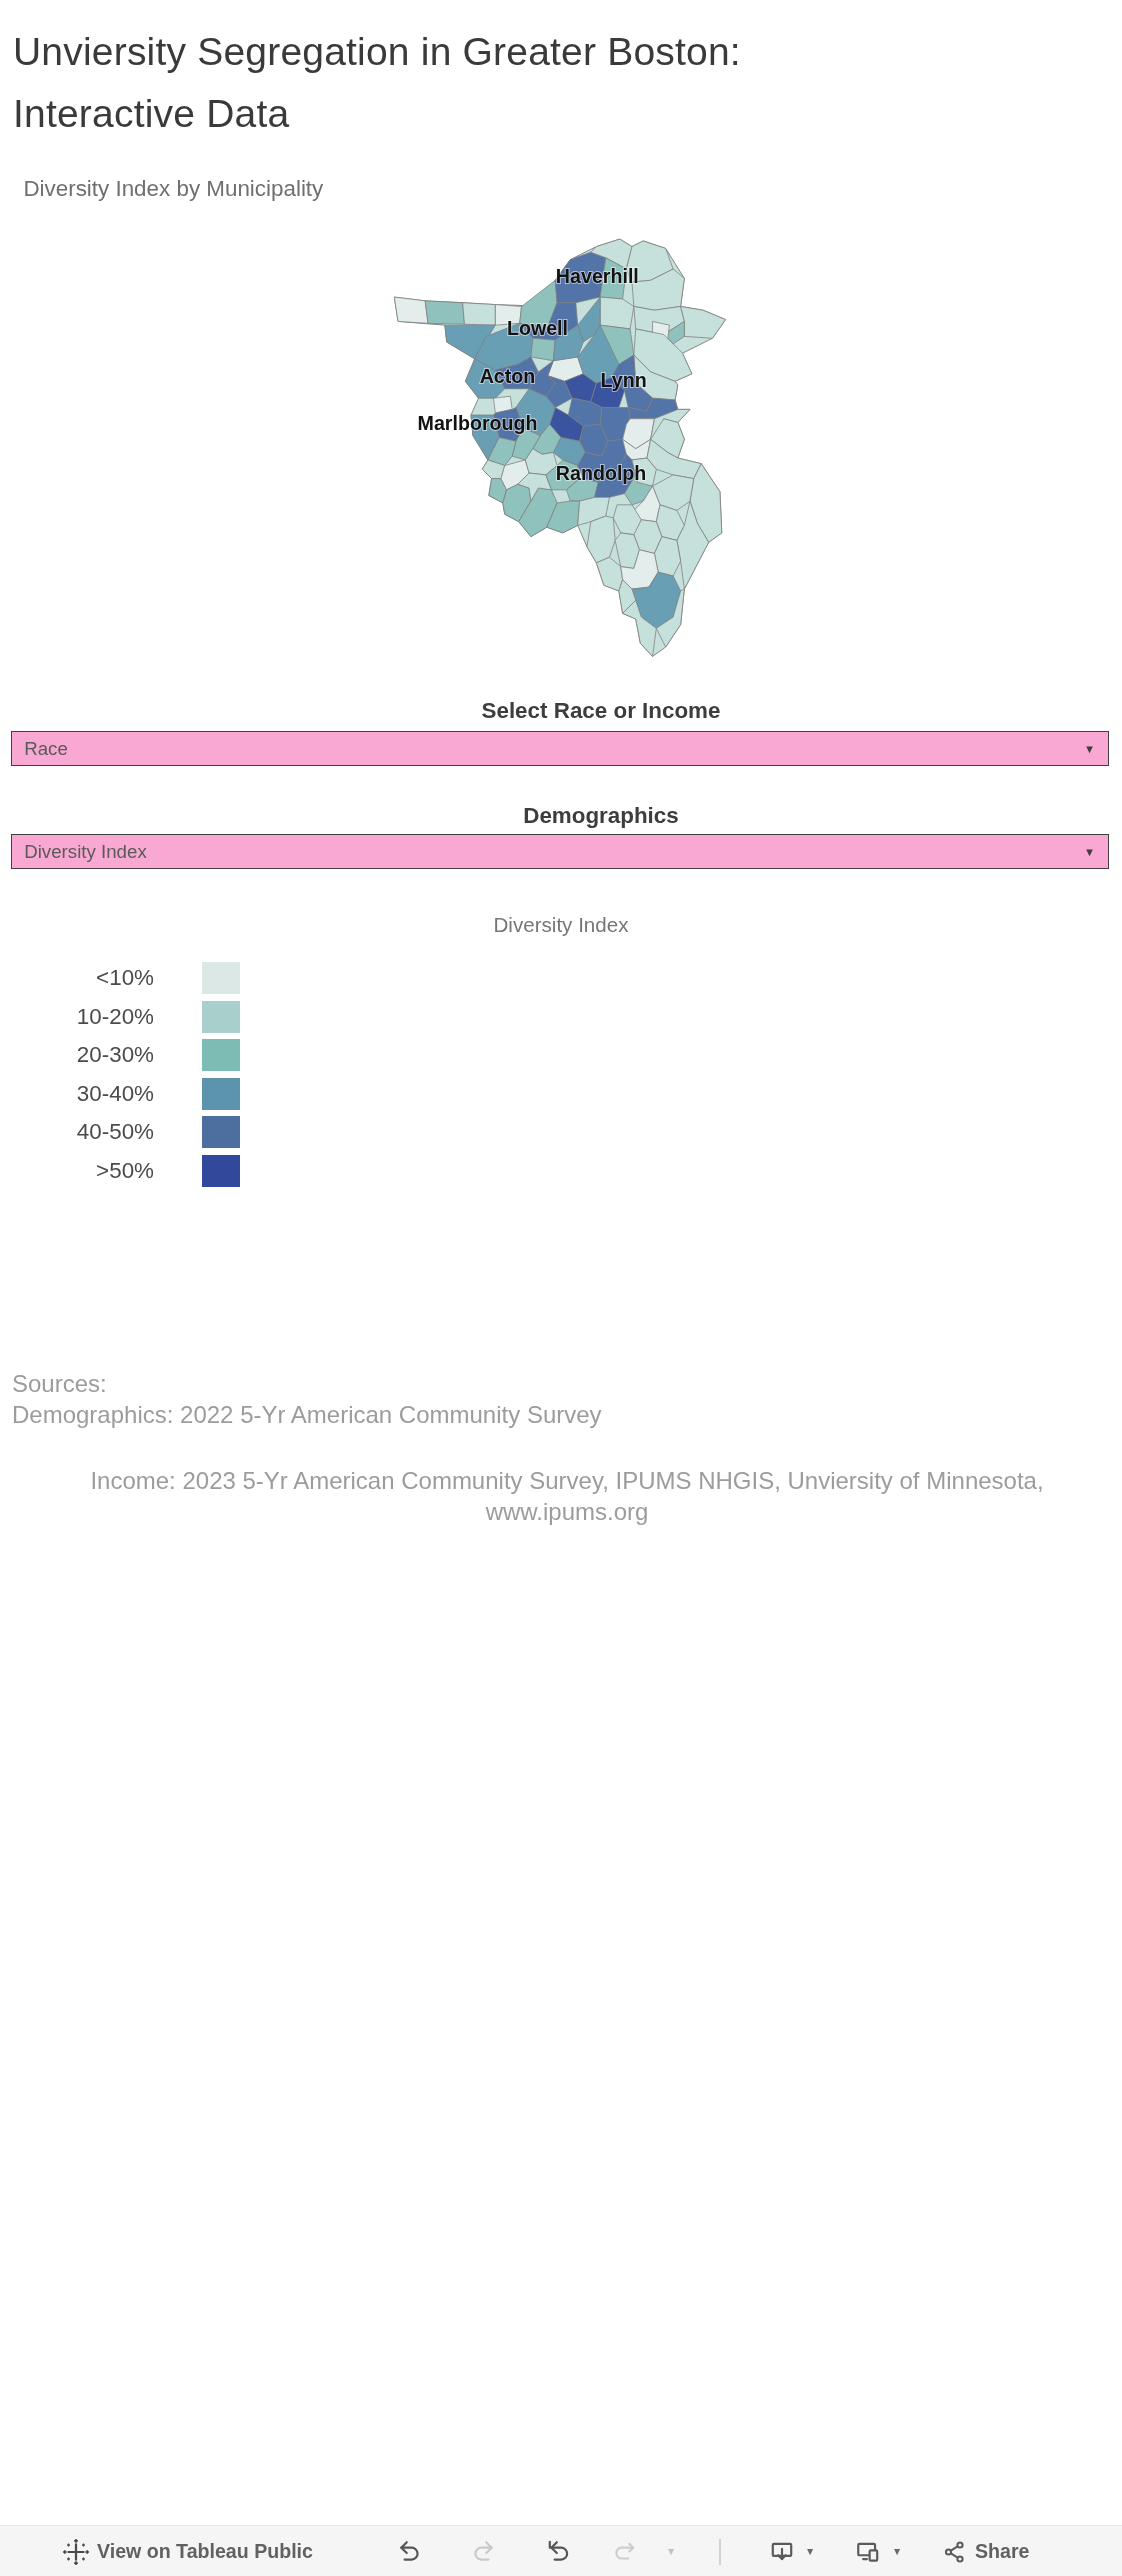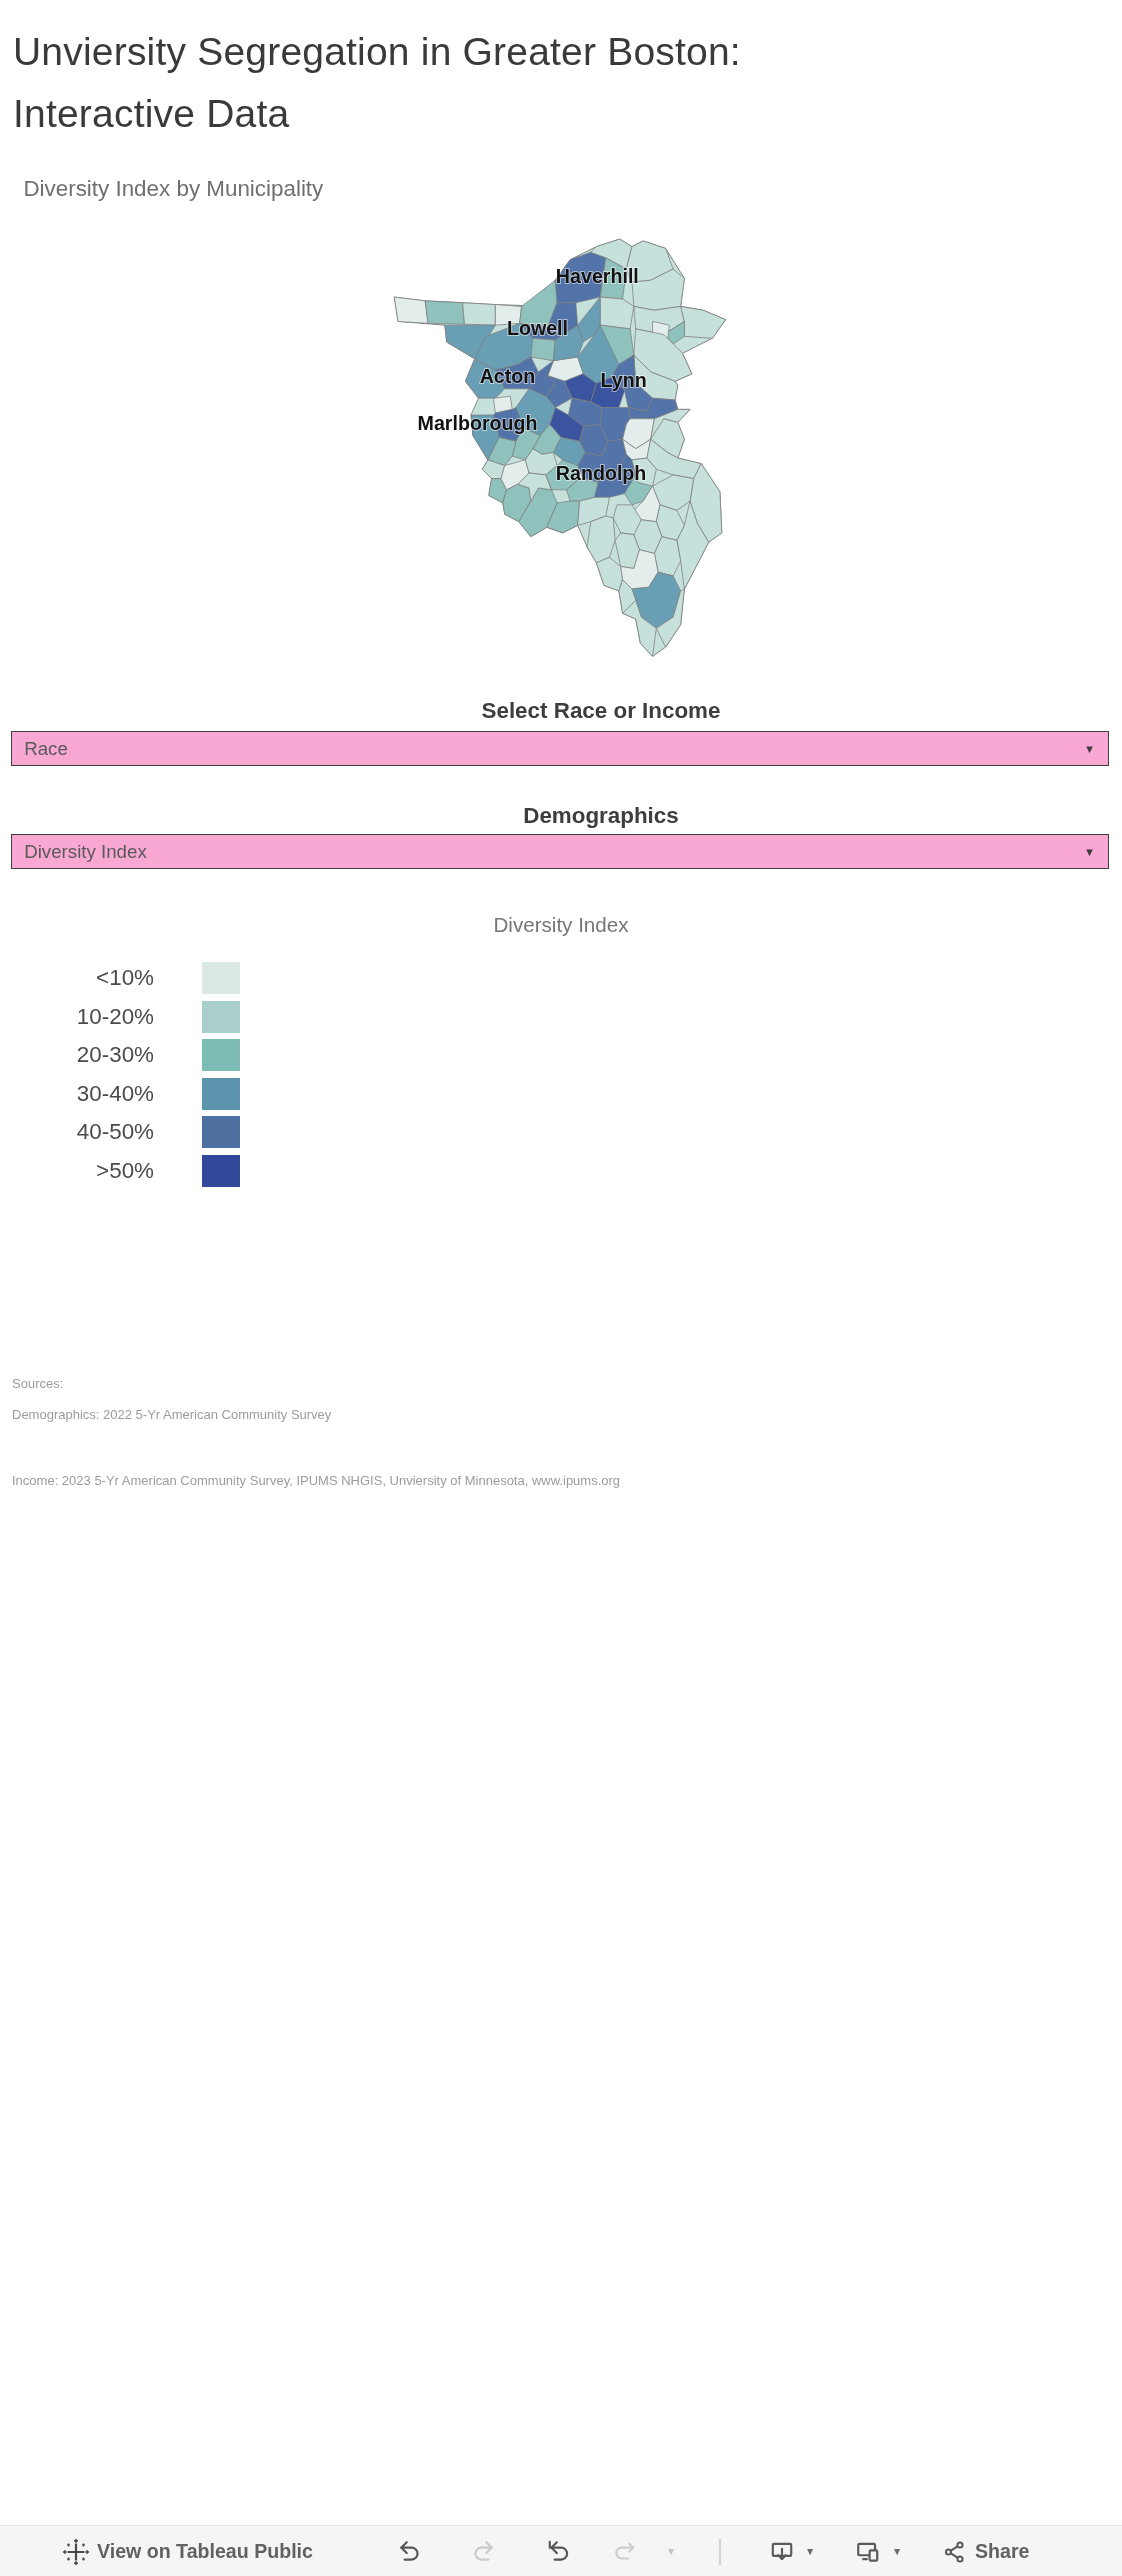--- a/index.html
+++ b/index.html
@@ -30,21 +30,21 @@
   .dd-caret{font-size:11.2px;color:#3d3d3d;padding-right:13px;}
 
   
   .legend-title{left:0;top:913px;width:1122px;text-align:center;font-size:20.6px;color:#767676;}
   .legend{left:0;top:962px;}
   .legend-row{display:flex;align-items:center;height:32px;margin-bottom:6.5px;}
   .legend-label{width:154px;text-align:right;font-size:22.4px;color:#4b4b4b;}
   .legend-swatch{width:38px;height:32px;margin-left:48px;}
 
   
-  .sources{left:12px;top:1368px;font-size:13px;color:#9c9c9c;line-height:31px;}
+  .sources{left:12px;top:1368px;font-size:24px;color:#9c9c9c;line-height:31px;}
   .sources .gap{margin-top:35px;text-align:center;}
 
   
   .toolbar{left:0;top:2525px;width:1122px;height:57px;background:#f5f5f5;border-top:0.9px solid #e7e7e7;box-sizing:border-box;}
   .toolbar .item{position:absolute;top:0;height:51px;display:flex;align-items:center;}
   .tb-text{font-size:19.6px;font-weight:700;color:#616161;}
   .tb-caret{font-size:10.3px;color:#6a6a6a;}
   .tb-caret.dim{color:#c3c3c3;}
   .divider{width:1.9px;height:26px;background:#d2d2d2;}
   .icon-btn{cursor:pointer;}

